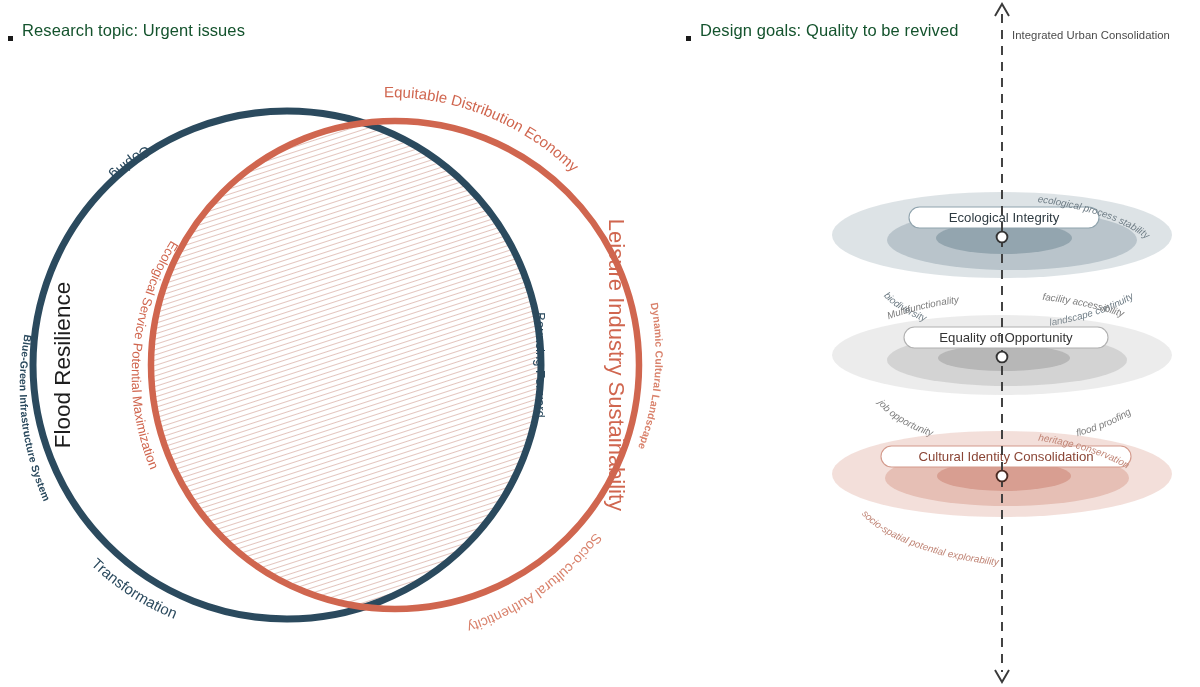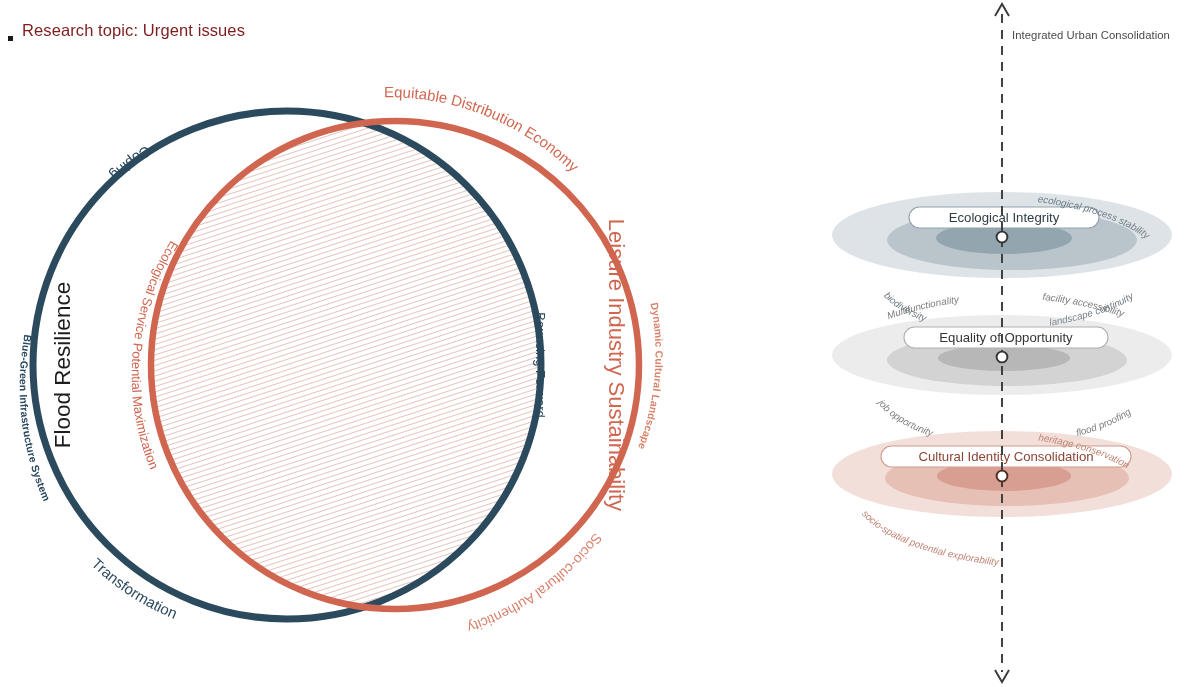--- a/index.html
+++ b/index.html
@@ -21,21 +21,21 @@
     background: #ffffff;
   }
 
   
   .hdr {
     position: absolute;
     display: flex;
     align-items: flex-end;
     gap: 9px;
     font-size: 16.5px;
-    color: #7f1d1d;
+    color: #14532d;
     white-space: nowrap;
     letter-spacing: .1px;
   }
   .hdr-bullet {
     width: 5px;
     height: 5px;
     background: #1a1a1a;
     display: inline-block;
     flex: 0 0 auto;
     position: relative;
@@ -62,20 +62,24 @@
 </head>
 <body>
 
 <div id="root">
 
   <div class="hdr" id="hdr-left">
     <span class="hdr-bullet"></span>
     <span>Research topic: Urgent issues</span>
   </div>
 
+  <div class="hdr" id="hdr-right">
+    <span class="hdr-bullet"></span>
+    <span>Design goals: Quality to be revived</span>
+  </div>
 
   <div class="axis-caption">Integrated Urban Consolidation</div>
 
   <svg id="venn-svg" width="680" height="687" viewBox="0 0 680 687">
     <defs>
 
       <pattern id="hatchPat" width="5" height="5" patternUnits="userSpaceOnUse" patternTransform="rotate(72)">
         <line x1="0" y1="0" x2="0" y2="5" stroke="#b86a58" stroke-width="1.1" opacity="0.72"></line>
       </pattern>
 

